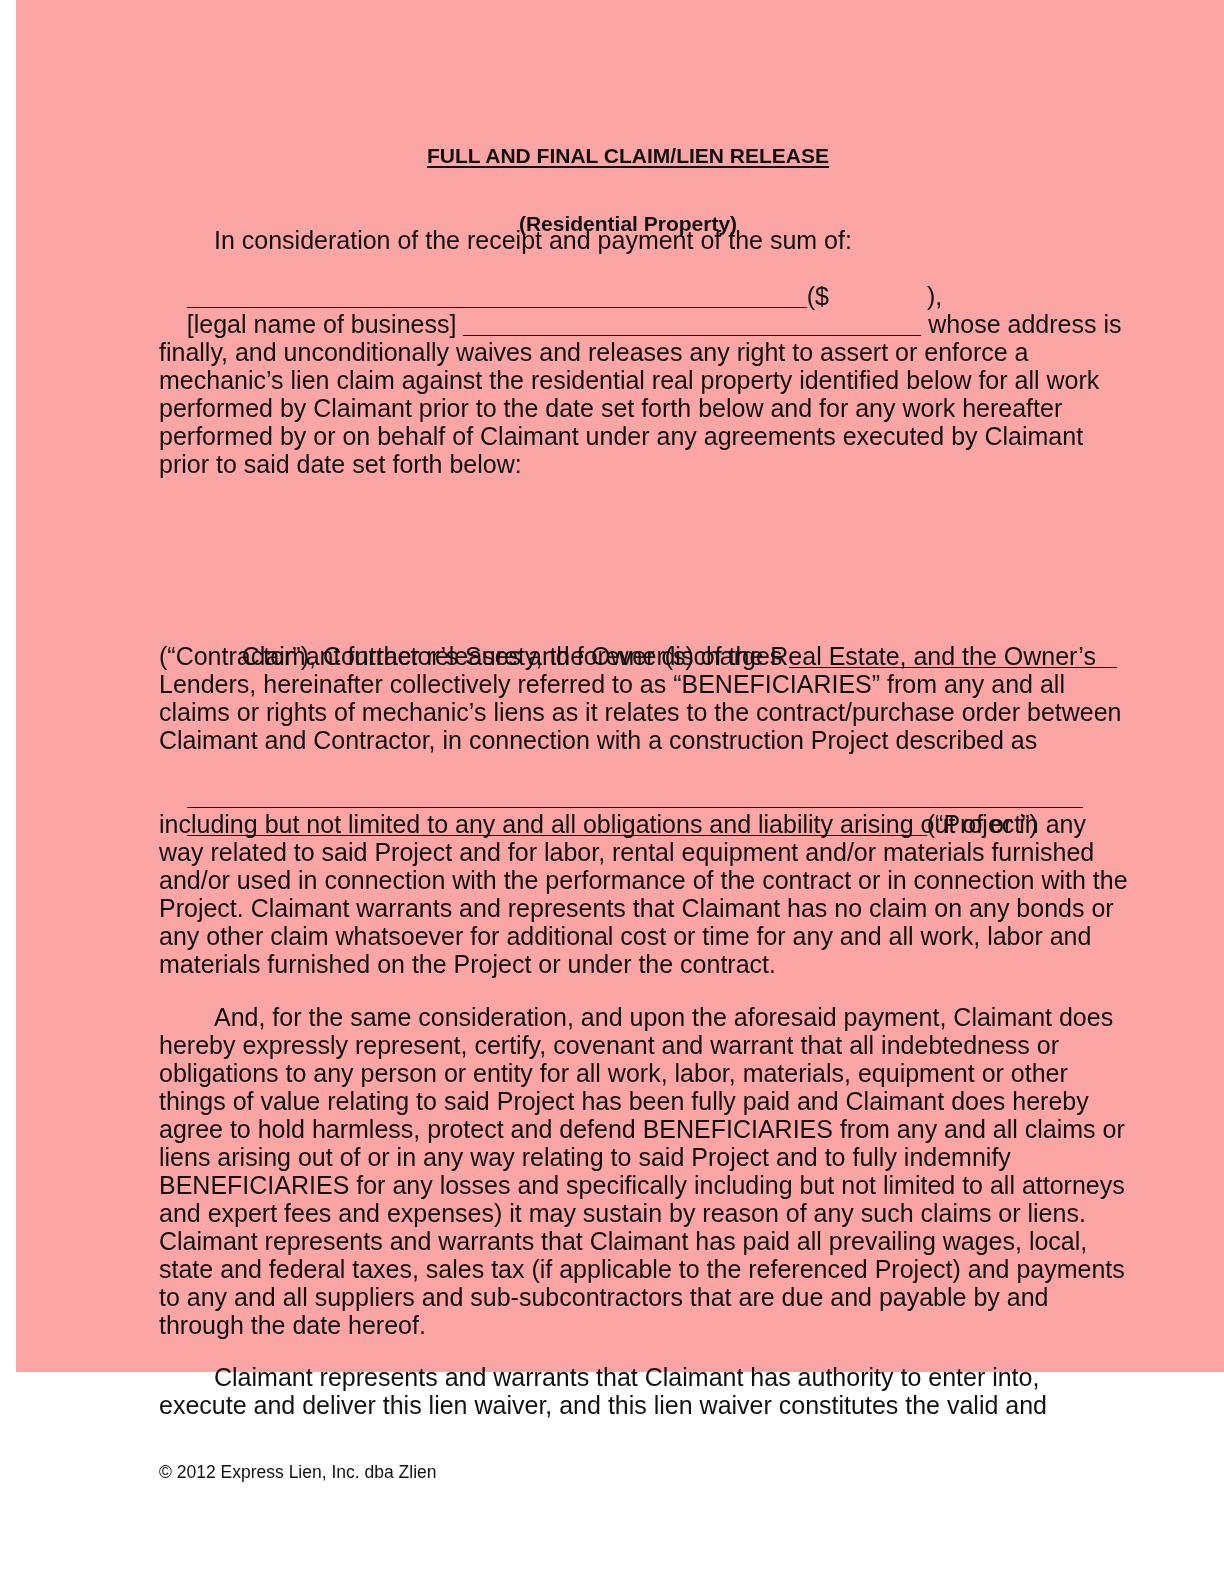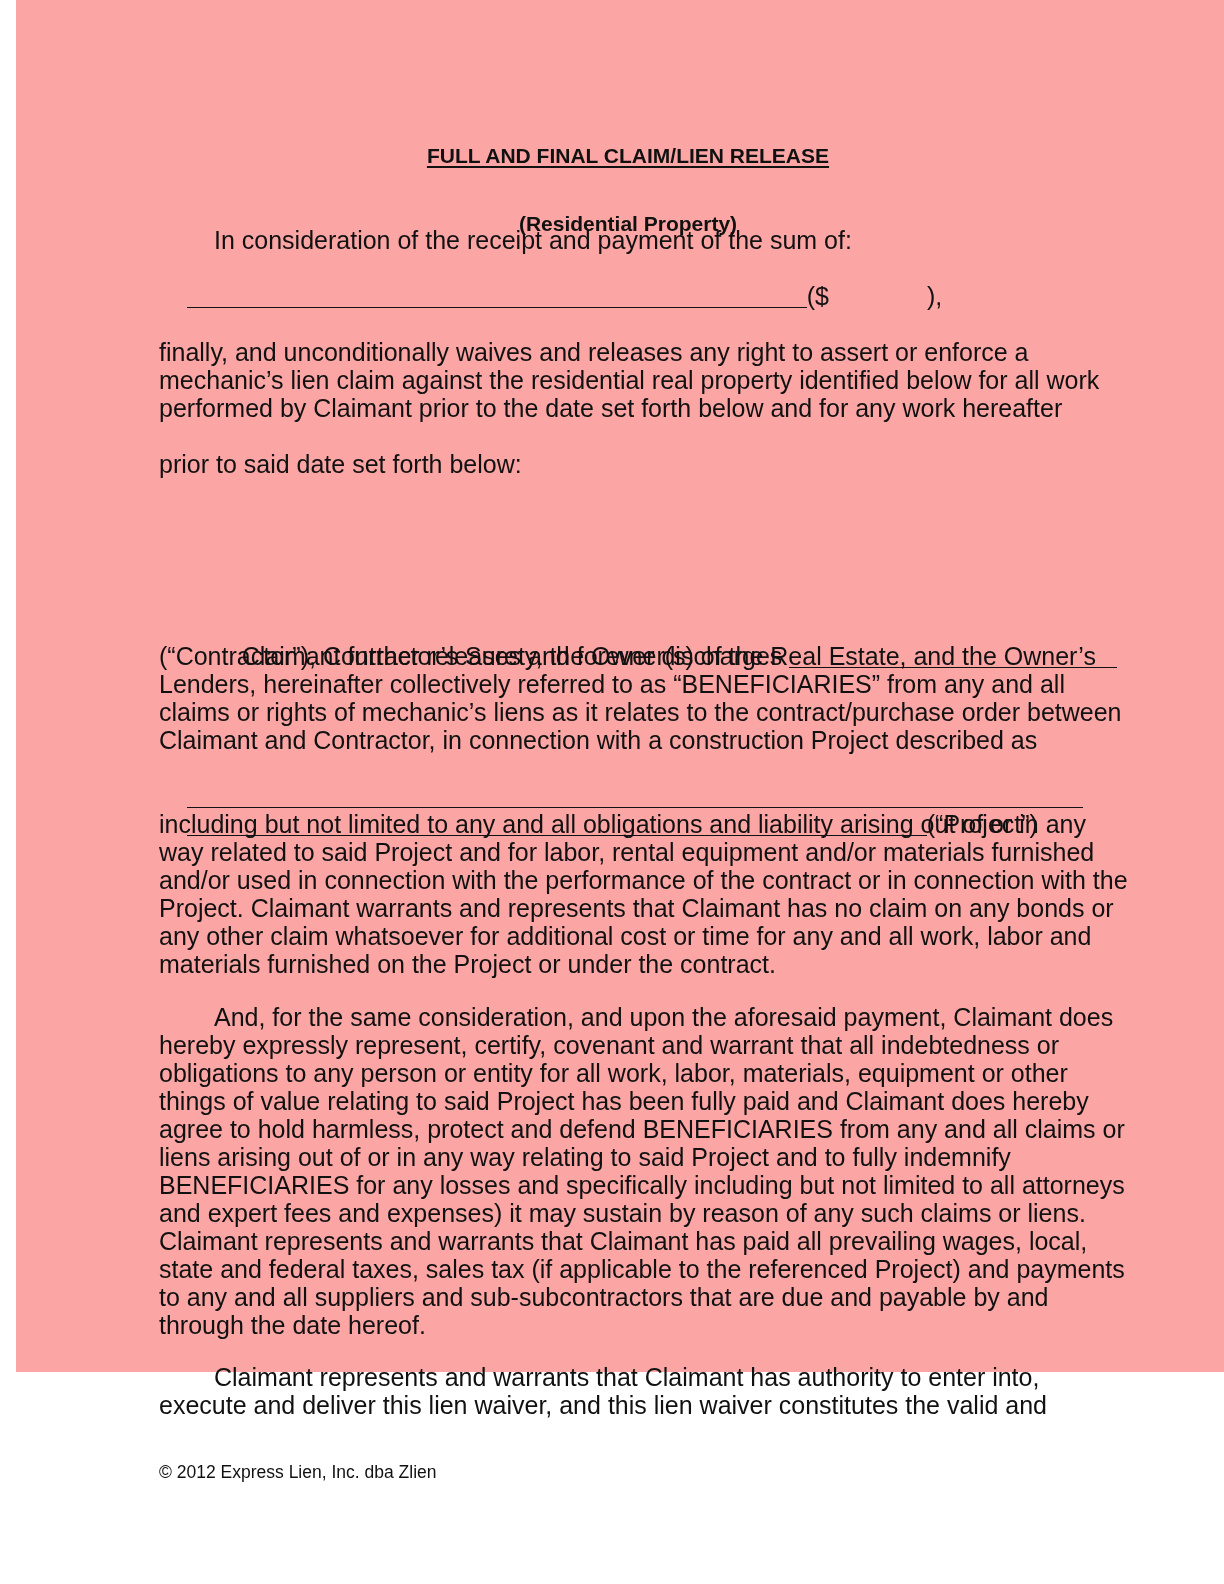--- a/index.html
+++ b/index.html
@@ -37,25 +37,29 @@
 
   <div class="title t1"><span>FULL AND FINAL CLAIM/LIEN RELEASE</span></div>
   <div class="title t2">(Residential Property)</div>
 
   <div class="line indent" style="top:226px">In consideration of the receipt and payment of the sum of:</div>
 
   <div class="line" style="top:254px">
     <span class="blank" style="width:620px"></span><span>($</span><span class="blank" style="width:98px;border-bottom:none"></span><span>),</span>
   </div>
 
+  <div class="line" style="top:282px">
+    <span>[legal name of business]</span> <span class="blank" style="width:458px"></span> <span>whose address is</span>
+  </div>
 
 
   <div class="line" style="top:338px">finally, and unconditionally waives and releases any right to assert or enforce a</div>
   <div class="line" style="top:366px">mechanic’s lien claim against the residential real property identified below for all work</div>
   <div class="line" style="top:394px">performed by Claimant prior to the date set forth below and for any work hereafter</div>
+  <div class="line" style="top:422px">performed by or on behalf of Claimant under any agreements executed by Claimant</div>
   <div class="line" style="top:450px">prior to said date set forth below:</div>
 
   <div class="line indent" style="top:614px">
     <span>Claimant further releases and forever discharges</span> <span class="blank" style="width:328px"></span>
   </div>
   <div class="line" style="top:642px">(“Contractor”), Contractor’s Surety, the Owner(s) of the Real Estate, and the Owner’s</div>
   <div class="line" style="top:670px">Lenders, hereinafter collectively referred to as “BENEFICIARIES” from any and all</div>
   <div class="line" style="top:698px">claims or rights of mechanic’s liens as it relates to the contract/purchase order between</div>
   <div class="line" style="top:726px">Claimant and Contractor, in connection with a construction Project described as</div>
 

